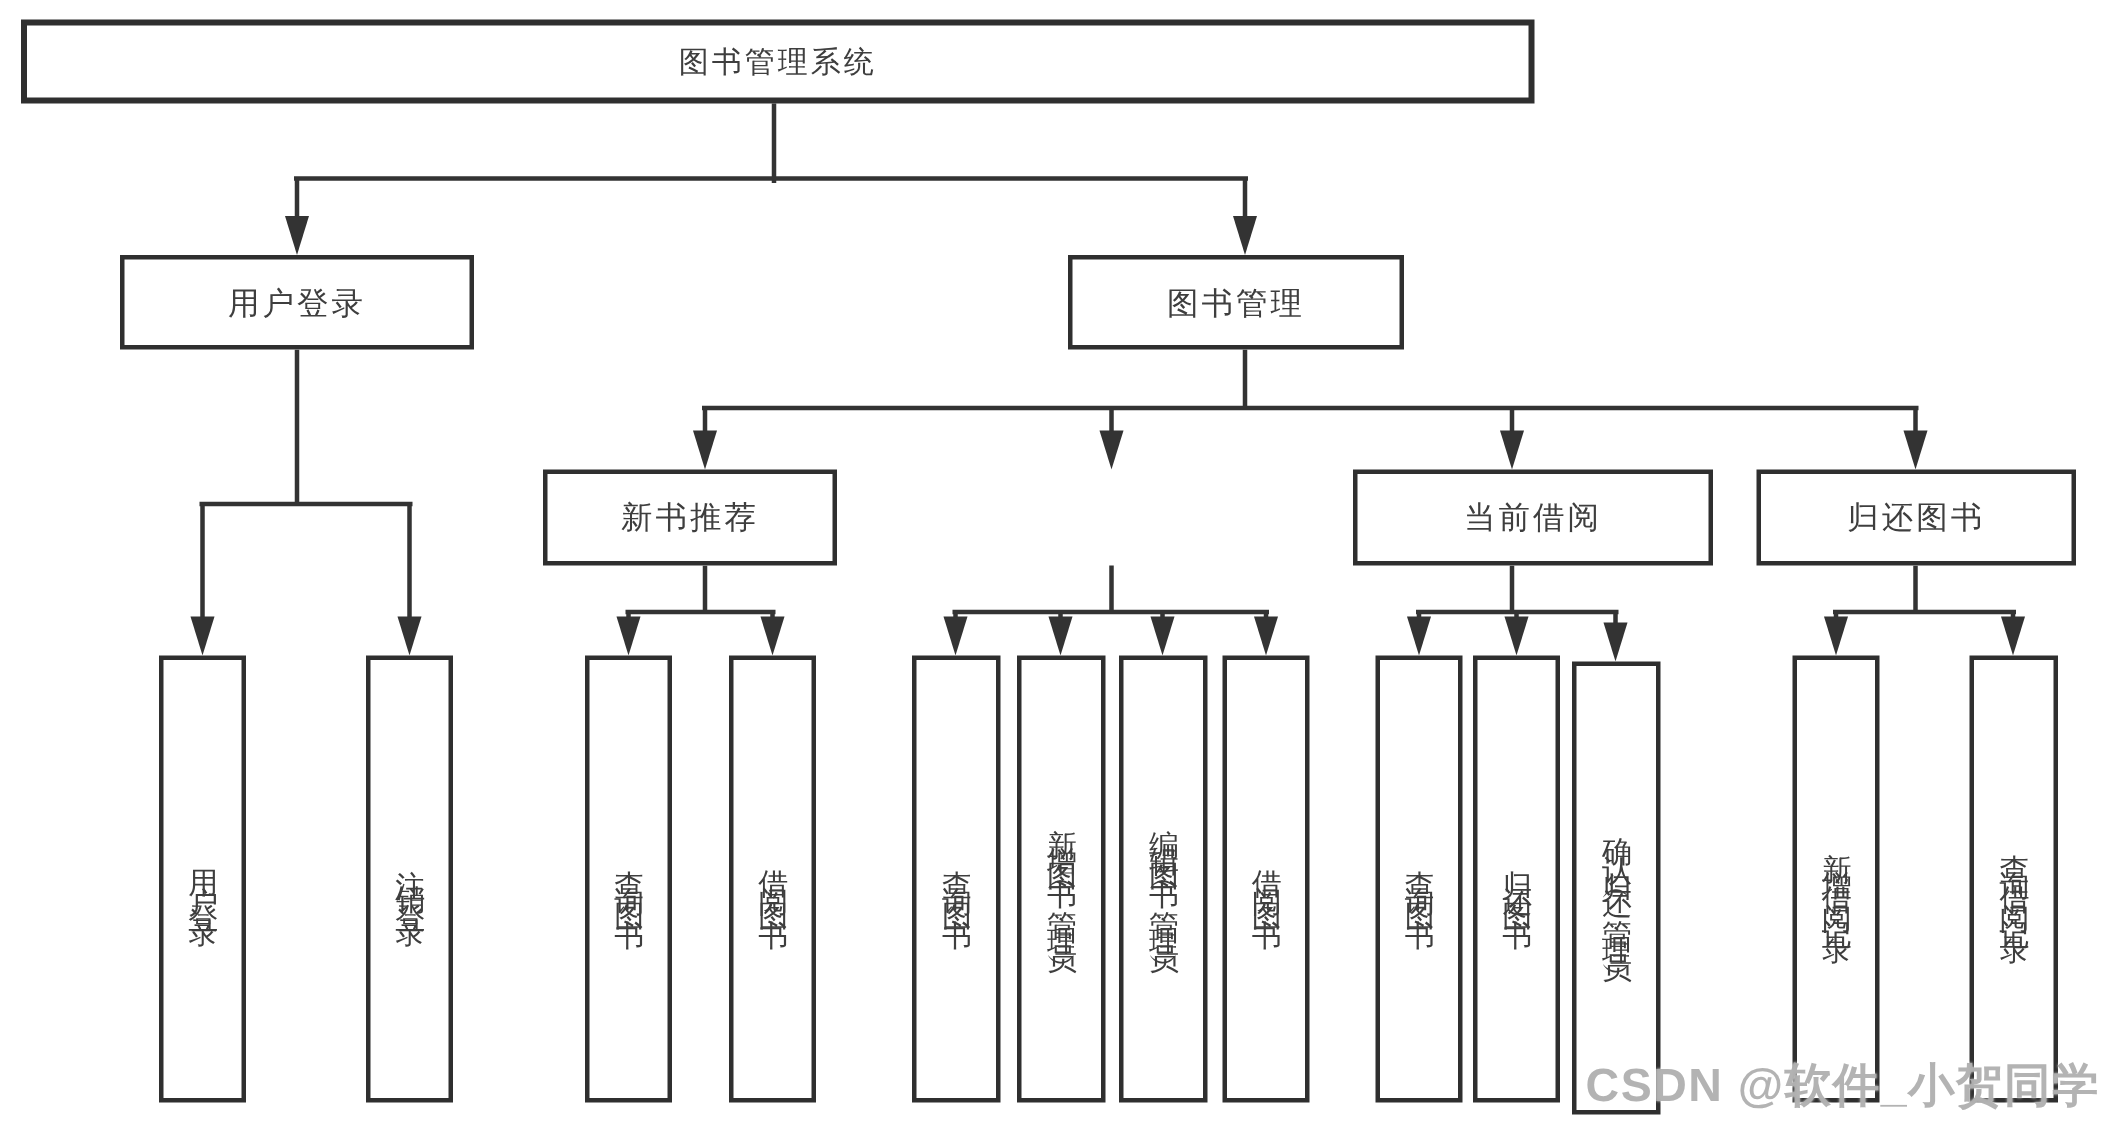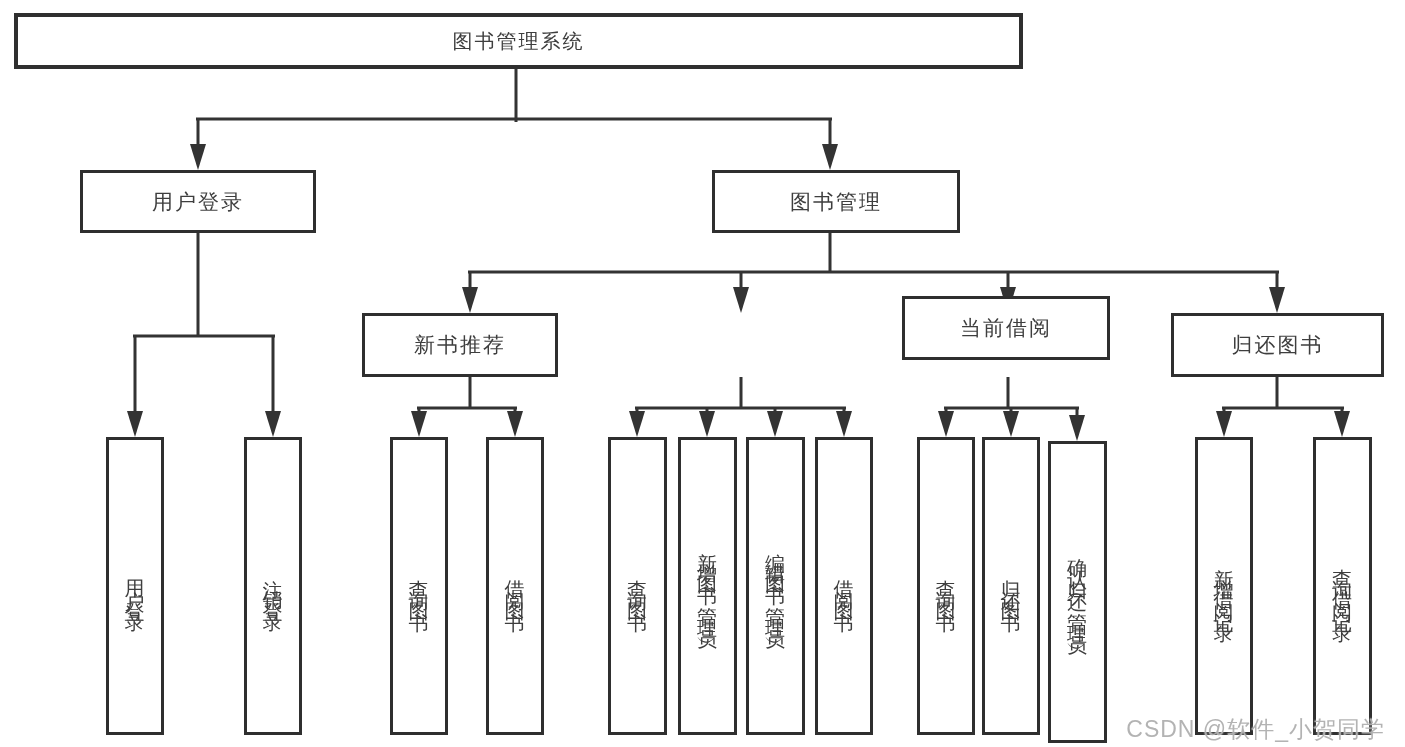--- a/index.html
+++ b/index.html
@@ -54,28 +54,29 @@
   .v-label {
     writing-mode: vertical-rl;
     text-orientation: mixed;
     font-size: 20px;
     letter-spacing: 11px;
     line-height: 1;
     white-space: nowrap;
   }
   .watermark {
     position: absolute;
-    right: 20px;
+    right: 5px;
     bottom: 2px;
-    font-size: 23px;
+    font-size: 31px;
     letter-spacing: 1px;
     color: rgba(172, 172, 172, 0.92);
     text-shadow: 0 0 2px rgba(255, 255, 255, 0.9);
     z-index: 5;
     white-space: nowrap;
+    font-weight: bold;
   }
 </style>
 </head>
 <body>
 
 <div class="canvas">
 
   <svg class="connectors" width="1405" height="747" viewBox="0 0 1405 747" xmlns="http://www.w3.org/2000/svg">
     <path class="cline" d="
       M516 68 V122 M196 119 H832 M198 119 V152 M830 119 V152
@@ -106,28 +107,28 @@
     <polygon class="arrow" points="1334,411 1350,411 1342,437"></polygon>
   </svg>
 
   <div class="node root" style="left:14px;top:13px;width:1009px;height:56px">
     <span class="h-label">图书管理系统</span>
   </div>
 
   <div class="node" style="left:80px;top:170px;width:236px;height:63px">
     <span class="h-label">用户登录</span>
   </div>
-  <div class="node" style="left:712px;top:170px;width:248px;height:63px">
+  <div class="node" style="left:712px;top:170px;width:224px;height:63px">
     <span class="h-label">图书管理</span>
   </div>
 
   <div class="node" style="left:362px;top:313px;width:196px;height:64px">
     <span class="h-label">新书推荐</span>
   </div>
-  <div class="node" style="left:902px;top:296px;width:208px;height:64px">
+  <div class="node" style="left:902px;top:313px;width:240px;height:64px">
     <span class="h-label">当前借阅</span>
   </div>
   <div class="node" style="left:1171px;top:313px;width:213px;height:64px">
     <span class="h-label">归还图书</span>
   </div>
 
   <div class="node" style="left:106px;top:437px;width:58px;height:298px">
     <span class="v-label">用户登录</span>
   </div>
   <div class="node" style="left:244px;top:437px;width:58px;height:298px">

